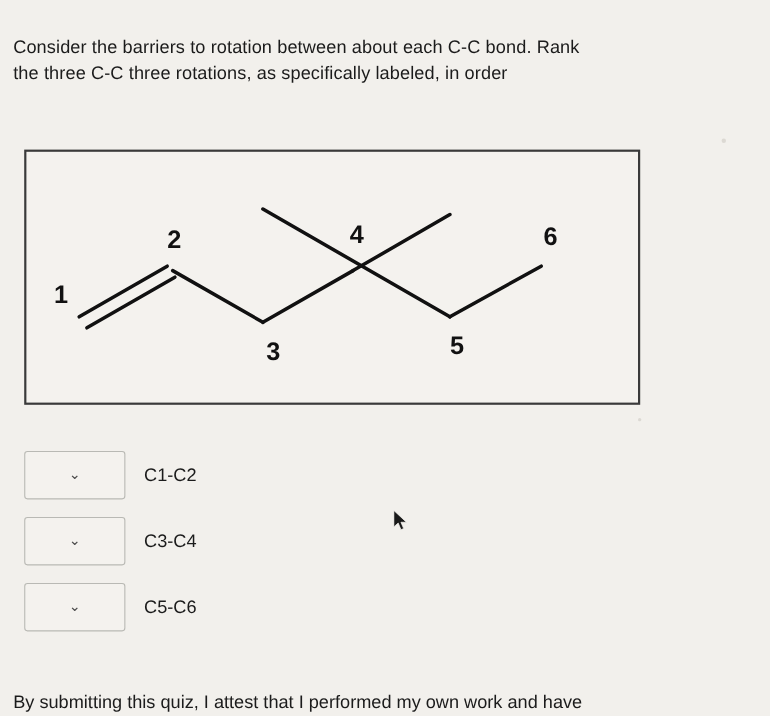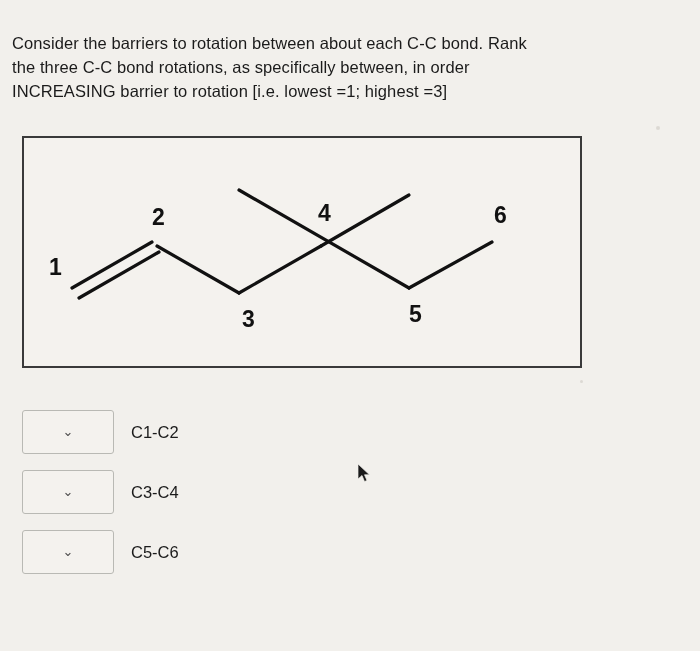--- a/index.html
+++ b/index.html
@@ -112,22 +112,21 @@
 <body>
 
 <div class="page">
 
   <div class="speck" style="left:656px;top:126px;width:4px;height:4px;"></div>
   <div class="speck" style="left:580px;top:380px;width:3px;height:3px;"></div>
   <div class="speck" style="left:300px;top:345px;width:3px;height:3px;"></div>
 
   <div class="question-text">
     <div>Consider the barriers to rotation between about each C-C bond.  Rank</div>
-    <div>the three C-C bond rotations, as specifically between, in order</div>
-    <div>INCREASING barrier to rotation [i.e. lowest =1; highest =3]</div>
+    <div>the three C-C three rotations, as specifically labeled, in order</div>
   </div>
 
   <div class="figure-box">
     <svg width="552" height="224" viewBox="0 0 552 224">
 
       <line x1="48" y1="150" x2="128" y2="104" stroke="#111" stroke-width="3.2" stroke-linecap="round"></line>
       <line x1="55" y1="160" x2="135" y2="114" stroke="#111" stroke-width="3.2" stroke-linecap="round"></line>
 
       <line x1="133" y1="108" x2="215" y2="155" stroke="#111" stroke-width="3.2" stroke-linecap="round"></line>
 
@@ -165,18 +164,19 @@
 
     <div class="answer-row">
       <div class="select-box">
         <span class="chev">⌄</span>
       </div>
       <span class="answer-label">C5-C6</span>
     </div>
 
   </div>
 
+  <div class="footer-text">By submitting this quiz, I attest that I performed my own work and have</div>
 
   <svg class="cursor" viewBox="0 0 14 20">
     <polygon points="0,0 0,15 4,11.5 6.5,17.5 9,16.5 6.5,10.8 11.5,10.8" fill="#1a1a1a" stroke="#f2f0ec" stroke-width="0.7"></polygon>
   </svg>
 
 </div>
 
 </body></html>

